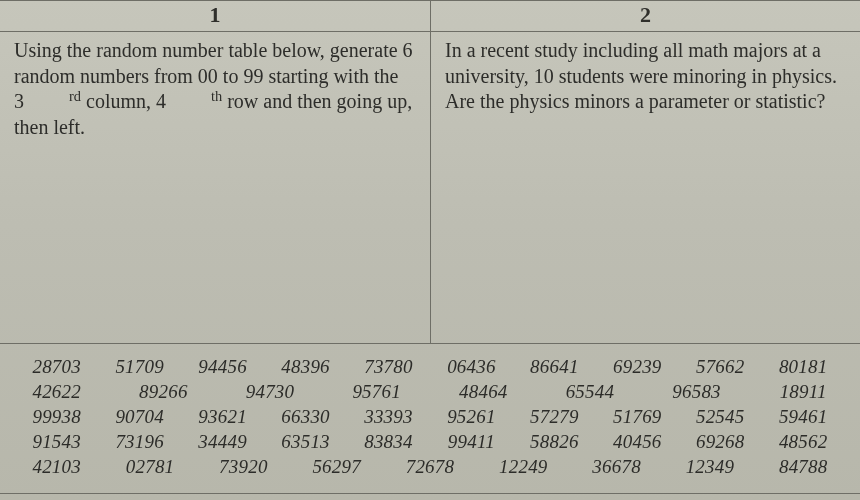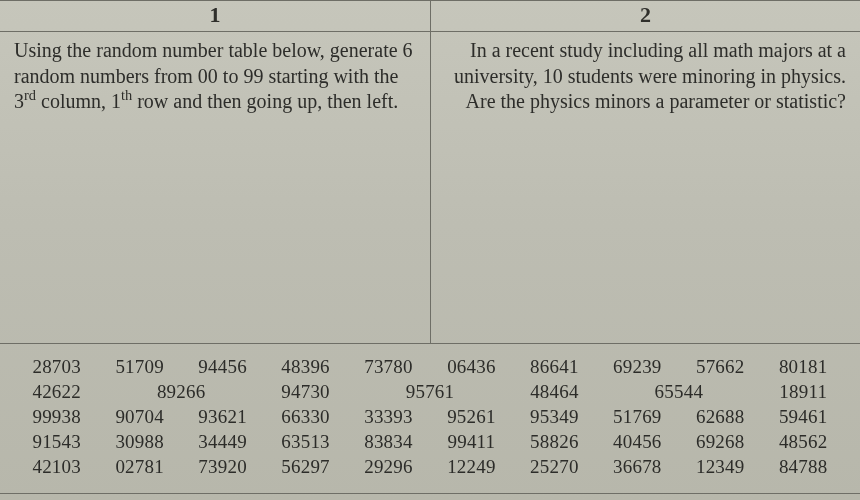--- a/index.html
+++ b/index.html
@@ -43,63 +43,63 @@
   }
   .question {
     flex: 1 1 50%;
     padding: 6px 14px 8px 14px;
     font-size: 20px;
     line-height: 1.28;
     color: #2d2d2a;
   }
   .question + .question {
     border-left: 1px solid #6e6e66;
-    text-align: right;
   }
-  .ord { font-size: 0.72em; vertical-align: super; line-height: 0; }
+  .ord { font-size: 0.72em; vertical-align: super; line-height: 0; margin-left: 45px; }
   .num-table {
     border-bottom: 1px solid #6e6e66;
     padding: 10px 18px 14px 18px;
   }
   .num-row {
     display: flex;
     justify-content: space-between;
     font-family: Georgia, serif;
     font-size: 19px;
     line-height: 1.32;
     letter-spacing: 0.2px;
     color: #2c2c29;
     white-space: pre;
   }
   .num-cell {
     flex: 0 0 auto;
     width: 9.4%;
     text-align: center;
+    font-style: italic;
   }
 </style>
 </head>
 <body>
 
 <div class="page">
 
   <div class="top-wrap">
 
     <div class="col-headers">
       <div>1</div>
       <div>2</div>
     </div>
 
     <div class="questions">
-      <div class="question" id="q-left"><span>Using the random number table below, generate 6 random numbers from 00 to 99 starting with the 3</span><span class="ord">rd</span><span> column, 1</span><span class="ord">th</span><span> row and then going up, then left.</span></div>
+      <div class="question" id="q-left"><span>Using the random number table below, generate 6 random numbers from 00 to 99 starting with the 3</span><span class="ord">rd</span><span> column, 4</span><span class="ord">th</span><span> row and then going up, then left.</span></div>
       <div class="question">In a recent study including all math majors at a university, 10 students were minoring in physics. Are the physics minors a parameter or statistic?</div>
     </div>
 
   </div>
 
   <div class="num-table" id="num-table">
       <div class="num-row"><span class="num-cell">28703</span><span class="num-cell">51709</span><span class="num-cell">94456</span><span class="num-cell">48396</span><span class="num-cell">73780</span><span class="num-cell">06436</span><span class="num-cell">86641</span><span class="num-cell">69239</span><span class="num-cell">57662</span><span class="num-cell">80181</span></div>
-      <div class="num-row"><span class="num-cell">42622</span><span class="num-cell">89266</span><span class="num-cell">94730</span><span class="num-cell">95761</span><span class="num-cell">48464</span><span class="num-cell">65544</span><span class="num-cell">18911</span></div>
-      <div class="num-row"><span class="num-cell">99938</span><span class="num-cell">90704</span><span class="num-cell">93621</span><span class="num-cell">66330</span><span class="num-cell">33393</span><span class="num-cell">95261</span><span class="num-cell">95349</span><span class="num-cell">51769</span><span class="num-cell">62688</span><span class="num-cell">59461</span></div>
-      <div class="num-row"><span class="num-cell">91543</span><span class="num-cell">30988</span><span class="num-cell">34449</span><span class="num-cell">63513</span><span class="num-cell">83834</span><span class="num-cell">99411</span><span class="num-cell">58826</span><span class="num-cell">40456</span><span class="num-cell">69268</span><span class="num-cell">48562</span></div>
-      <div class="num-row"><span class="num-cell">42103</span><span class="num-cell">02781</span><span class="num-cell">73920</span><span class="num-cell">56297</span><span class="num-cell">29296</span><span class="num-cell">12249</span><span class="num-cell">25270</span><span class="num-cell">36678</span><span class="num-cell">12349</span><span class="num-cell">84788</span></div>
+      <div class="num-row"><span class="num-cell">42622</span><span class="num-cell">89266</span><span class="num-cell">94730</span><span class="num-cell">95761</span><span class="num-cell">48464</span><span class="num-cell">65544</span><span class="num-cell">96583</span><span class="num-cell">18911</span></div>
+      <div class="num-row"><span class="num-cell">99938</span><span class="num-cell">90704</span><span class="num-cell">93621</span><span class="num-cell">66330</span><span class="num-cell">33393</span><span class="num-cell">95261</span><span class="num-cell">57279</span><span class="num-cell">51769</span><span class="num-cell">52545</span><span class="num-cell">59461</span></div>
+      <div class="num-row"><span class="num-cell">91543</span><span class="num-cell">73196</span><span class="num-cell">34449</span><span class="num-cell">63513</span><span class="num-cell">83834</span><span class="num-cell">99411</span><span class="num-cell">58826</span><span class="num-cell">40456</span><span class="num-cell">69268</span><span class="num-cell">48562</span></div>
+      <div class="num-row"><span class="num-cell">42103</span><span class="num-cell">02781</span><span class="num-cell">73920</span><span class="num-cell">56297</span><span class="num-cell">72678</span><span class="num-cell">12249</span><span class="num-cell">36678</span><span class="num-cell">12349</span><span class="num-cell">84788</span></div>
     </div>
 
 </div>
 
 </body></html>

